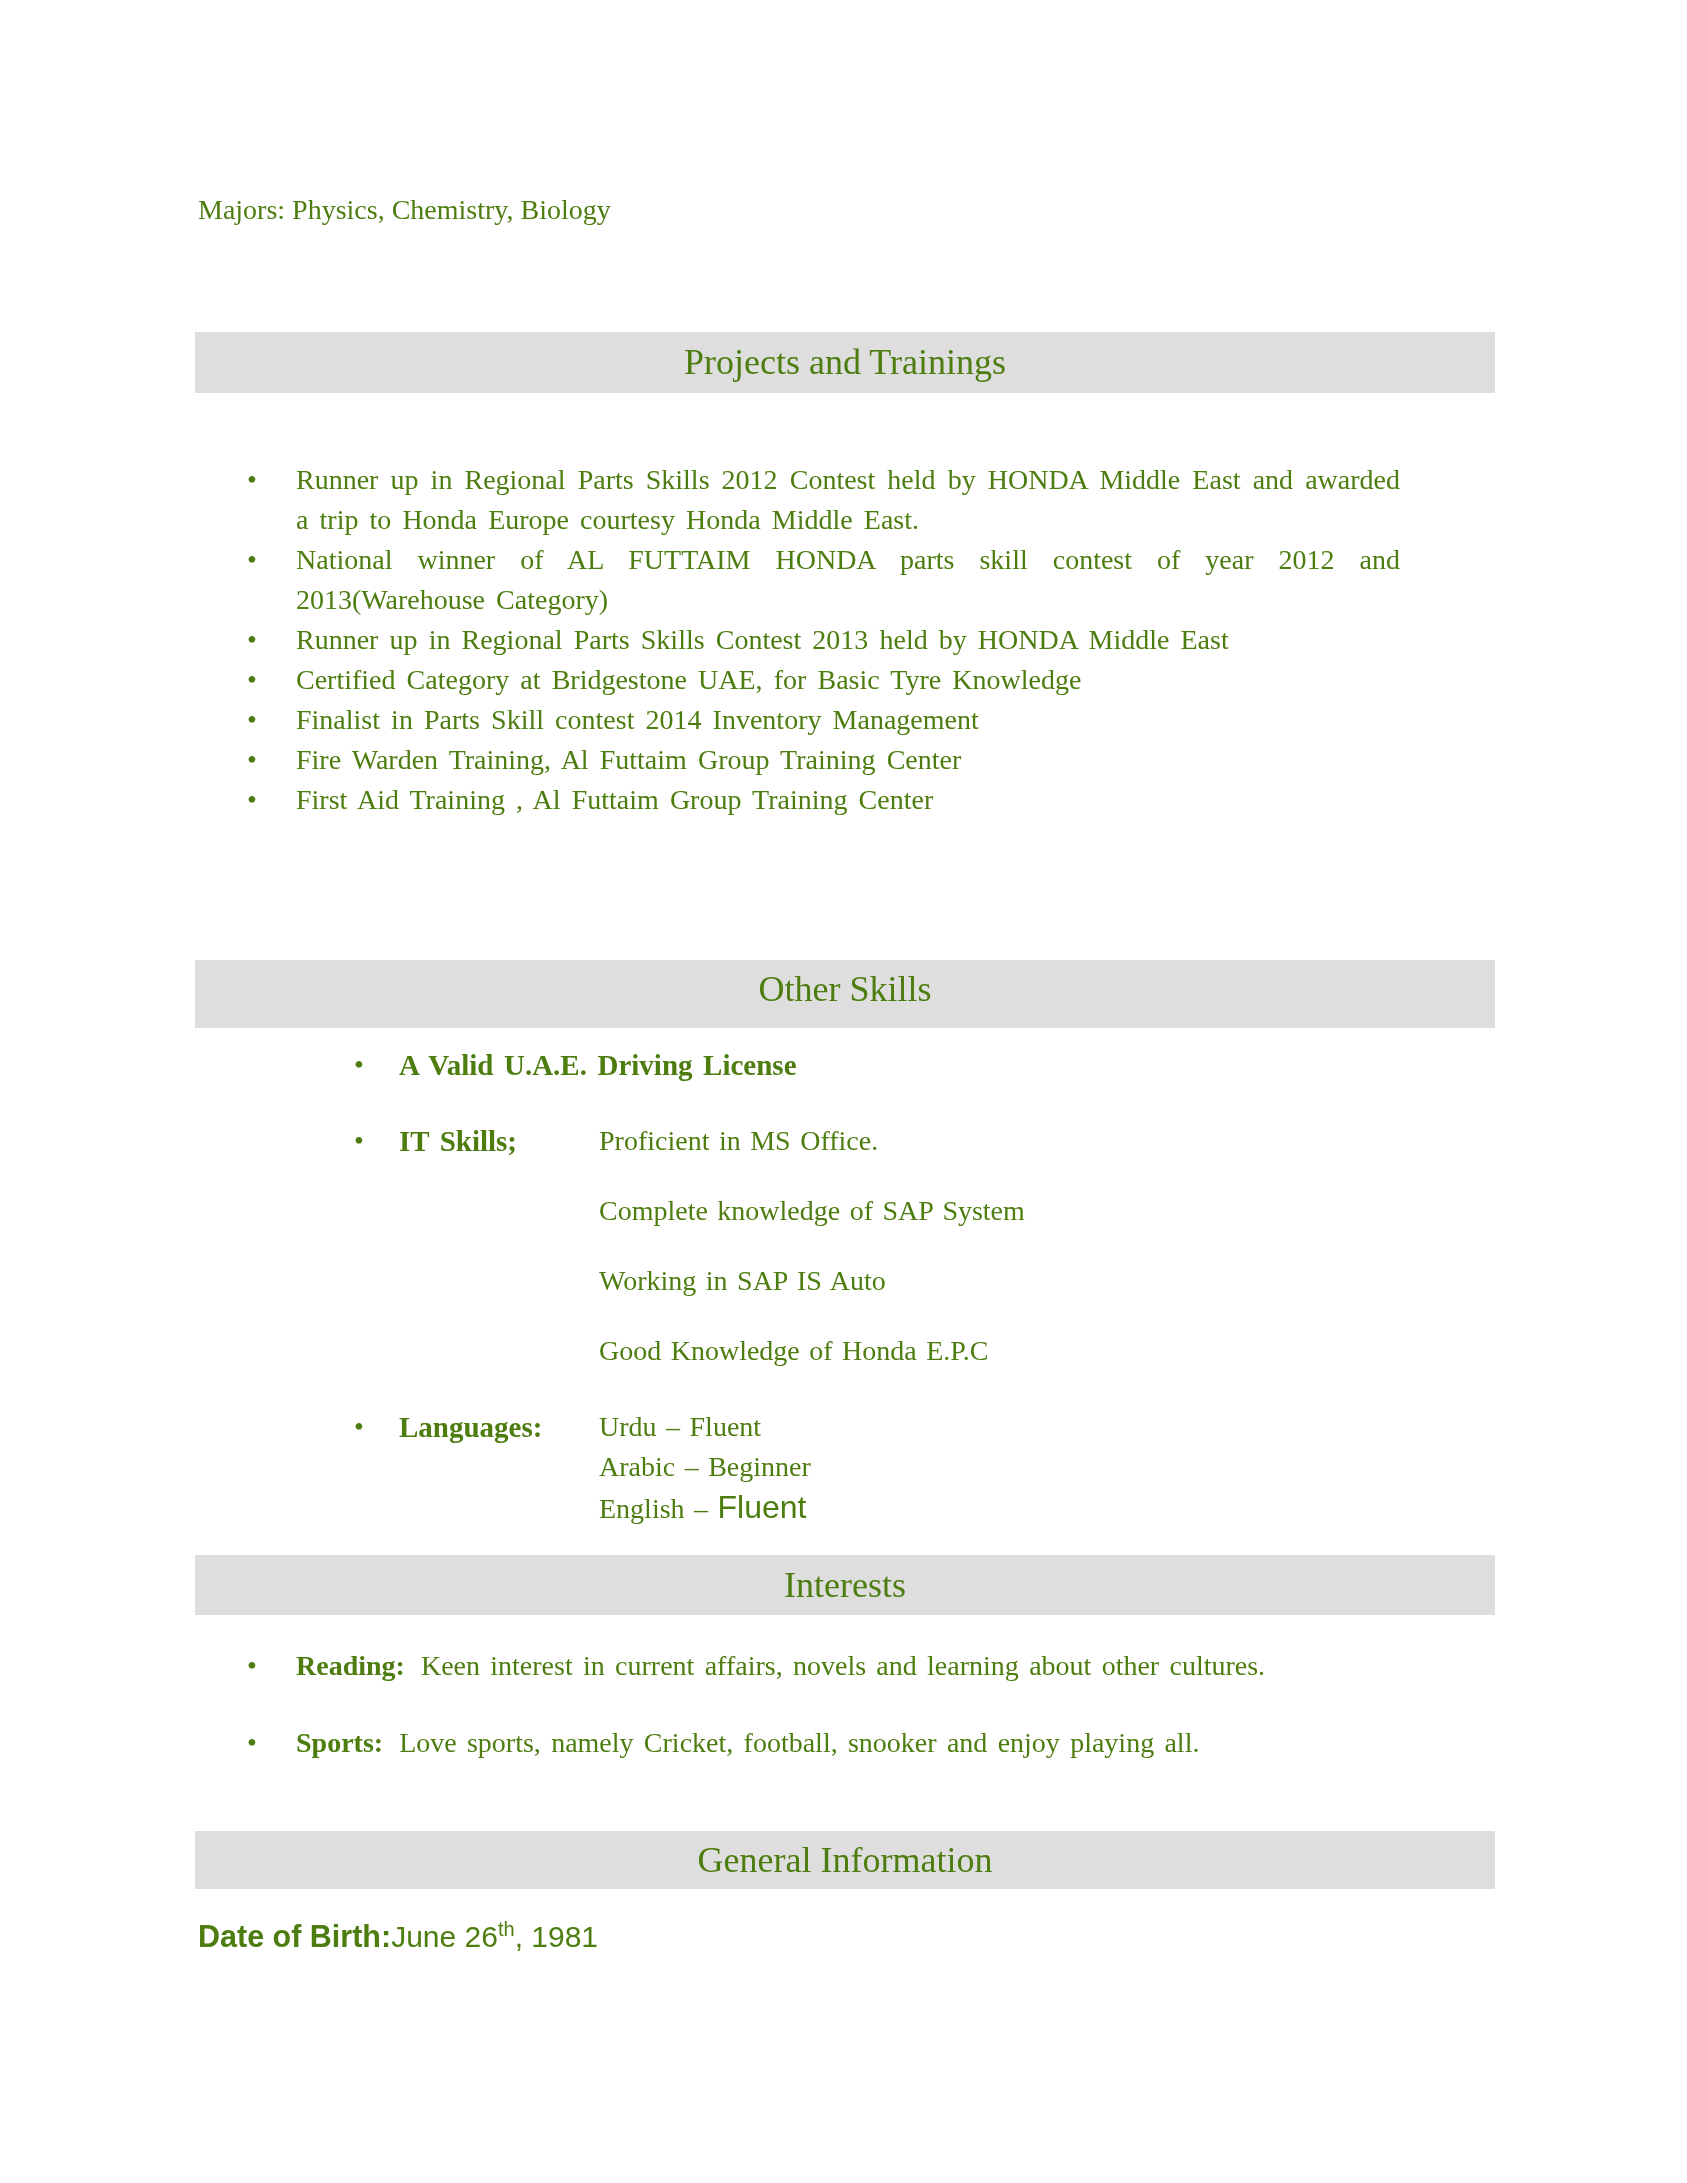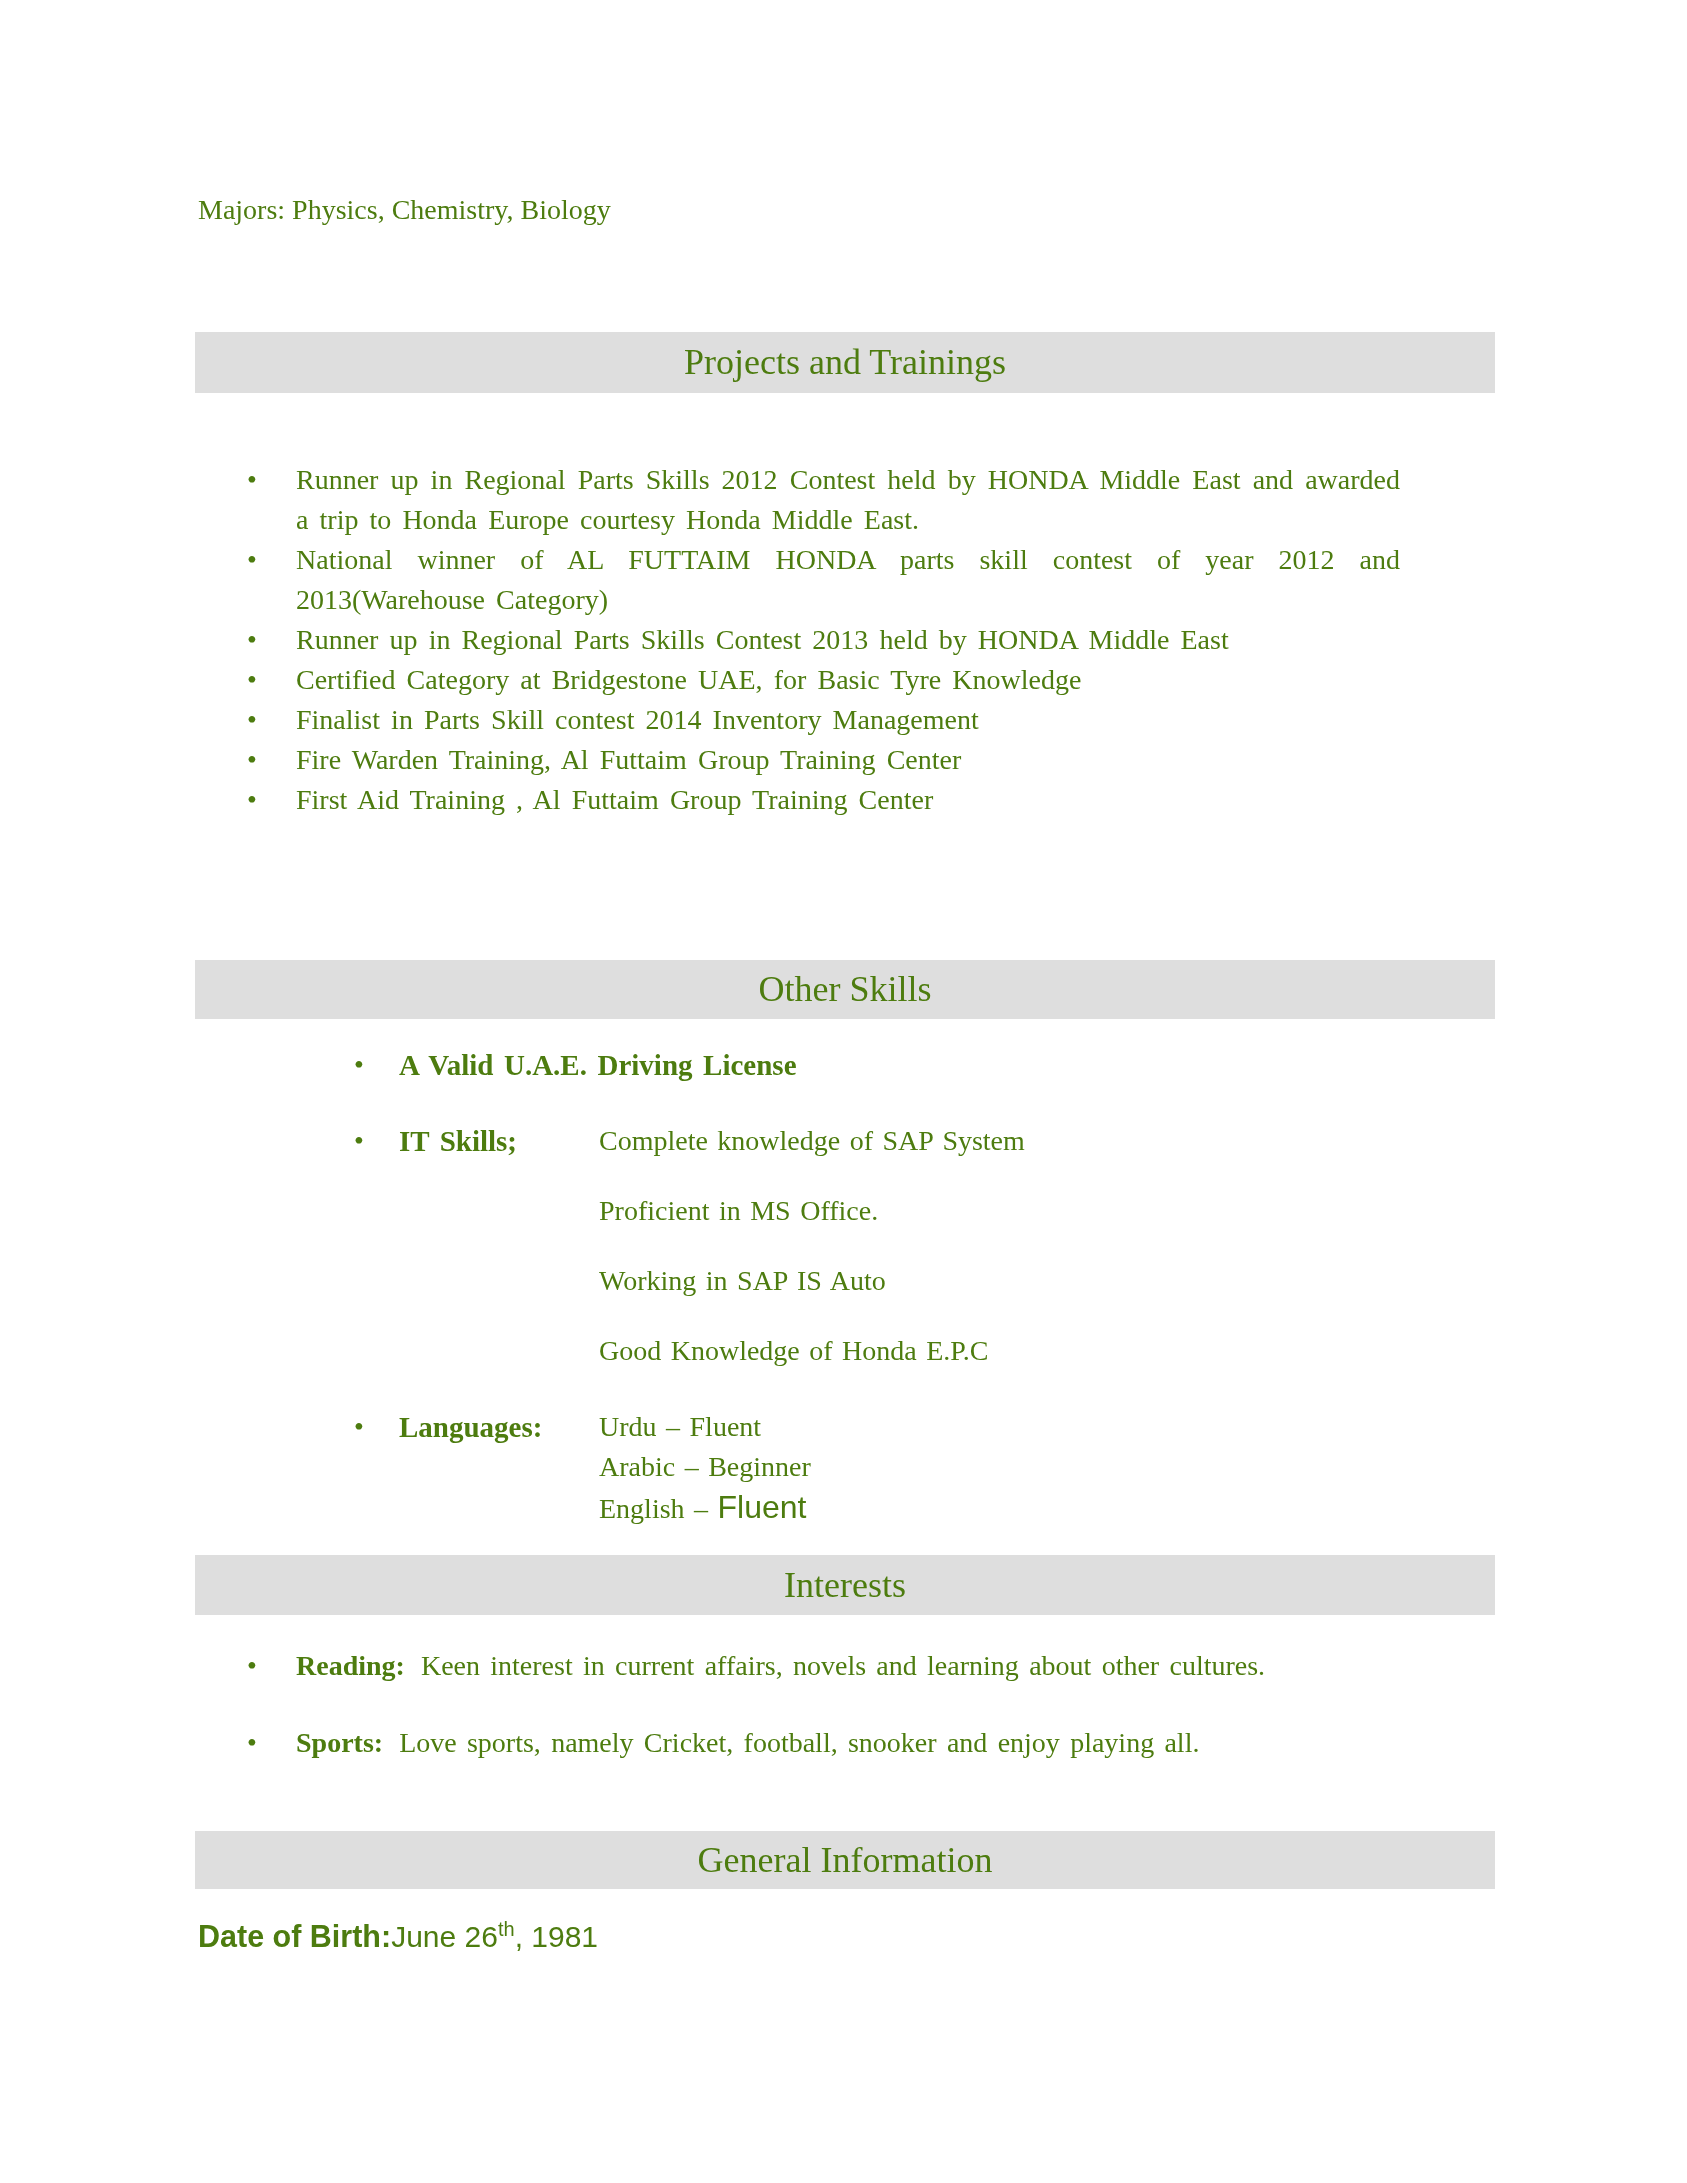--- a/index.html
+++ b/index.html
@@ -21,21 +21,21 @@
   }
   .bar{
     position:absolute;
     left:195px;
     width:1300px;
     background:#dedede;
     text-align:center;
     font-size:36px;
   }
   .bar-projects{top:332px;height:61px;line-height:61px;}
-  .bar-skills{top:960px;height:59px;line-height:59px;}
+  .bar-skills{top:960px;height:68px;line-height:59px;}
   .bar-interests{top:1555px;height:60px;line-height:60px;}
   .bar-general{top:1831px;height:58px;line-height:58px;}
 
   .plist{
     position:absolute;
     left:247px; top:460px;
     width:1153px;
     margin:0; padding:0;
     list-style:none;
   }
@@ -152,22 +152,22 @@
     <span class="mk">•</span>
     <span>A Valid U.A.E. Driving License</span>
   </div>
 
   <div class="srow row-itskills">
     <span class="mk">•</span>
     <span>IT Skills;</span>
   </div>
 
   <div class="col col-it">
+    <p>Proficient in MS Office.</p>
     <p>Complete knowledge of SAP System</p>
-    <p>Proficient in MS Office.</p>
     <p>Working in SAP IS Auto</p>
     <p>Good Knowledge of Honda E.P.C</p>
   </div>
 
   <div class="srow row-languages">
     <span class="mk">•</span>
     <span>Languages:</span>
   </div>
 
   <div class="col col-lang">

